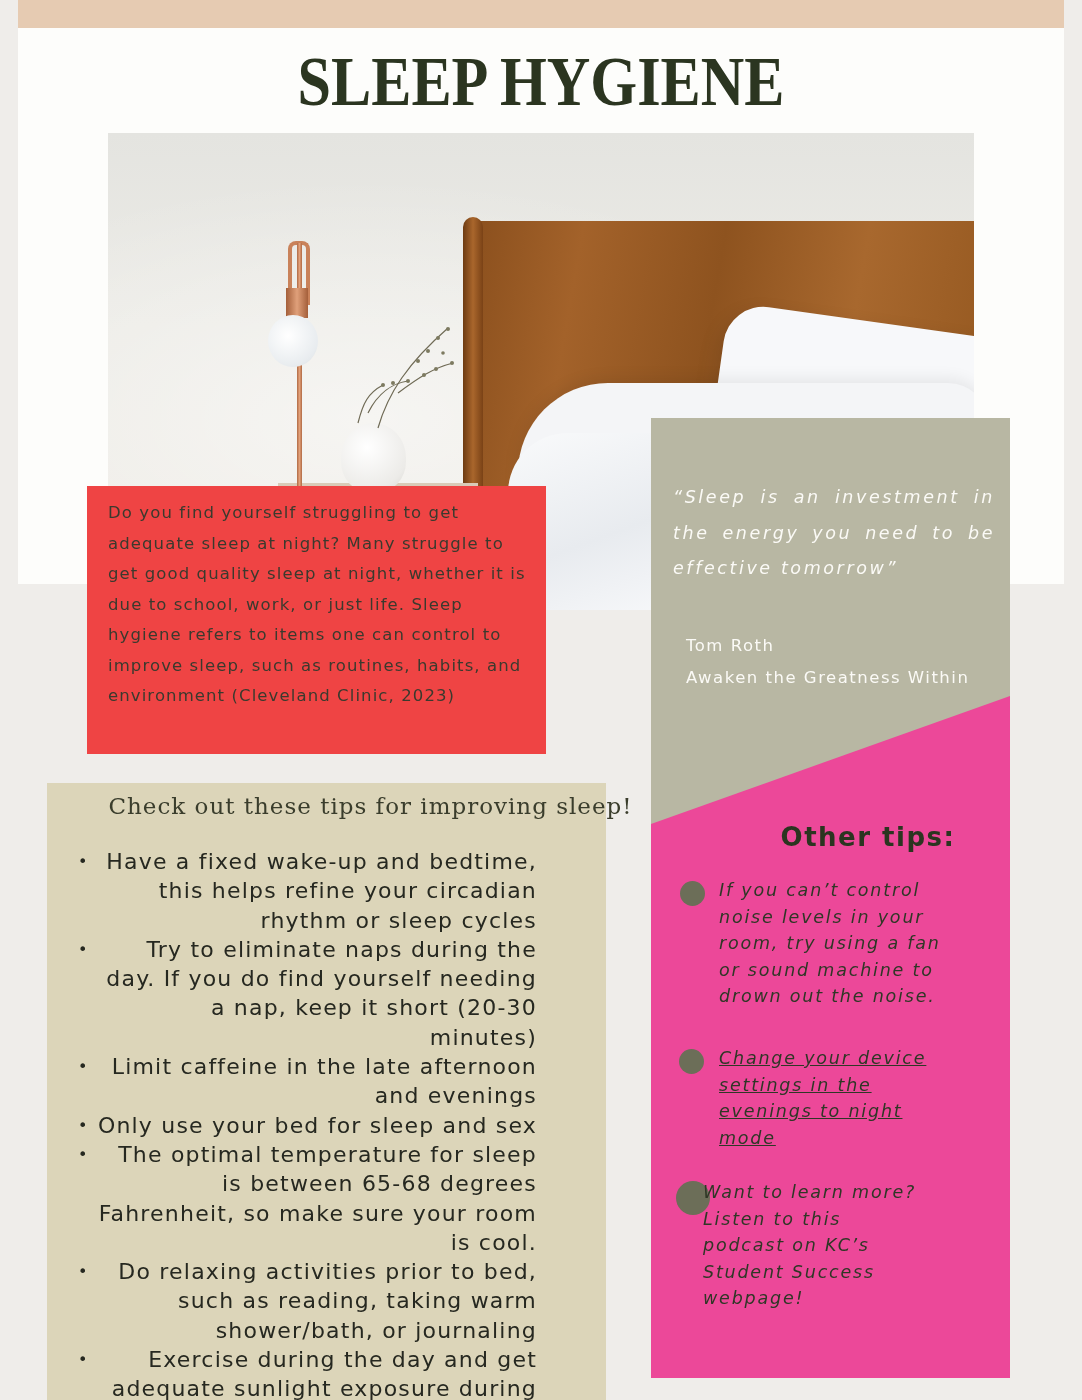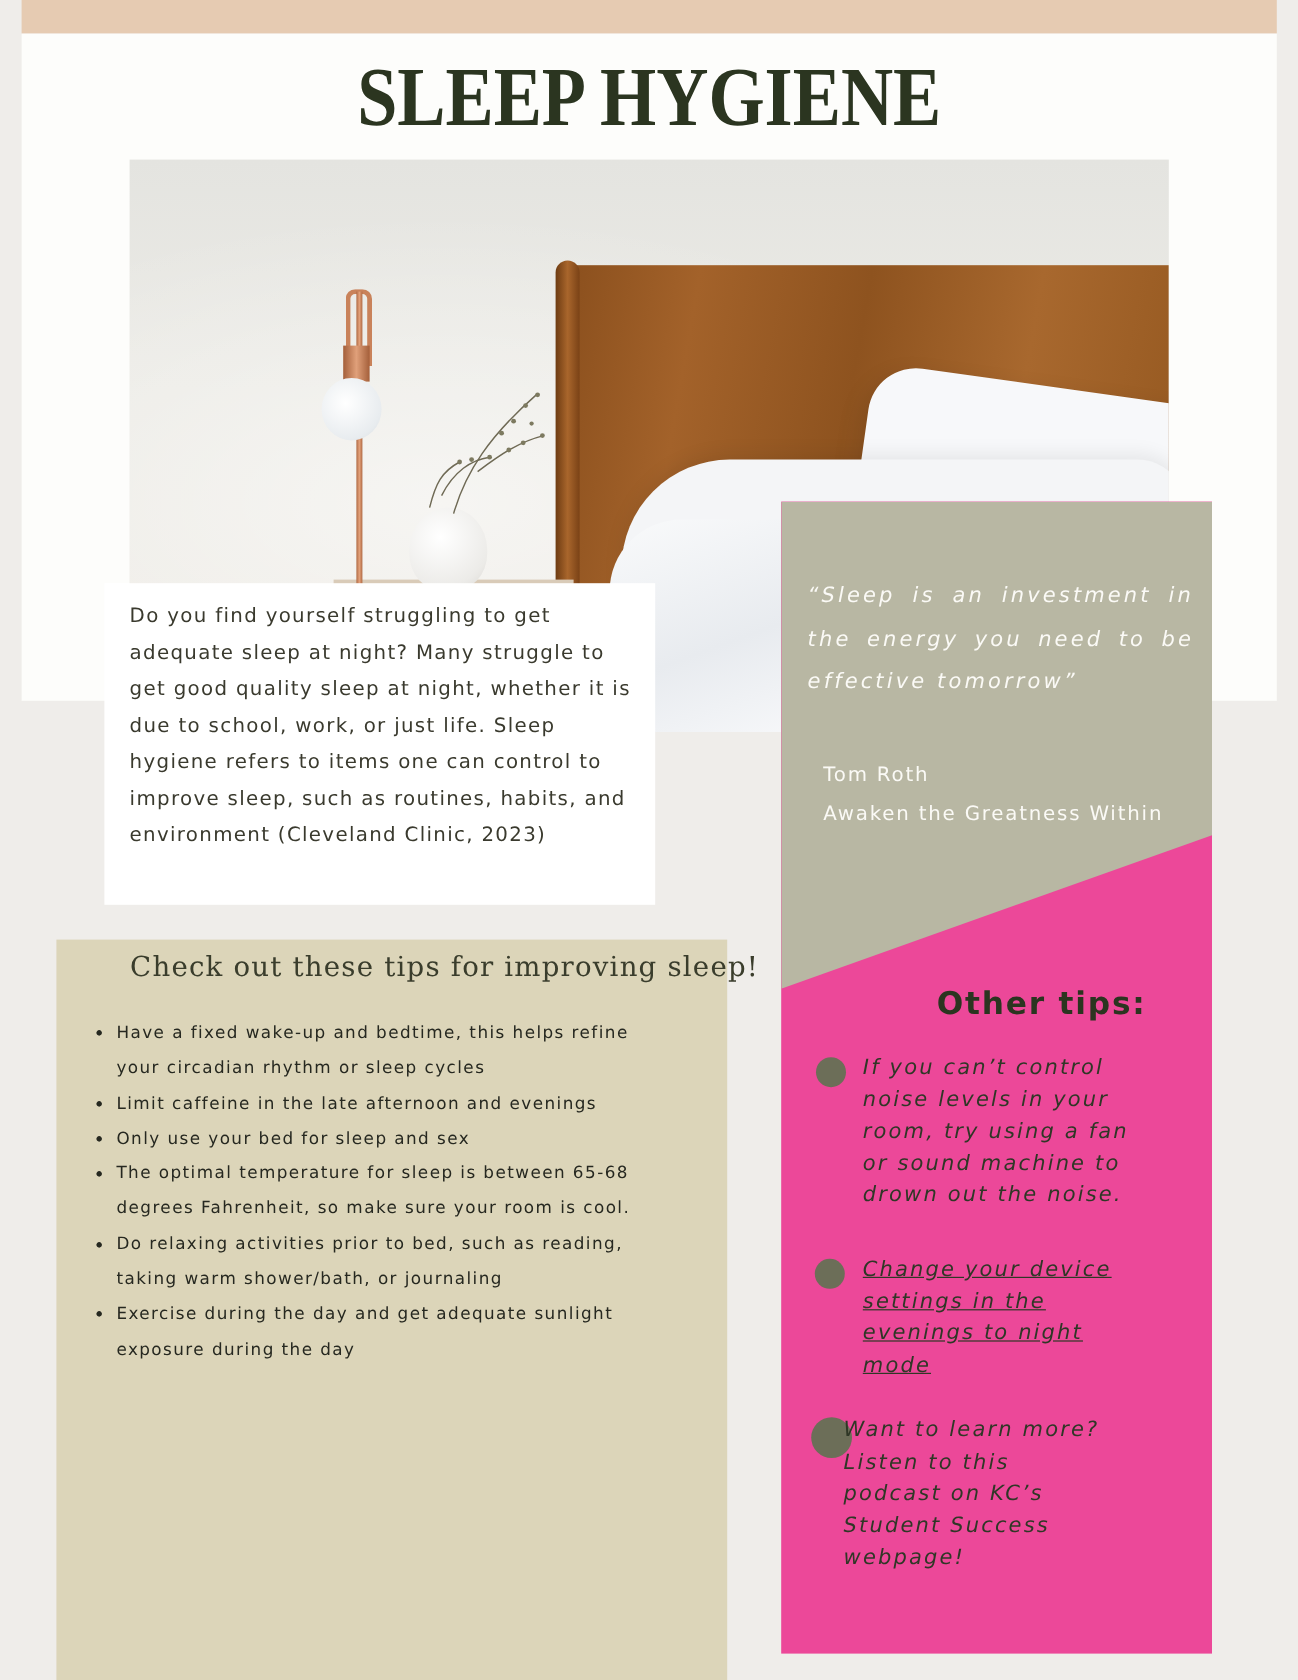--- a/index.html
+++ b/index.html
@@ -27,21 +27,21 @@
            background:linear-gradient(160deg,#f9fafb,#e8ebef 40%, #f7f8fa 70%, #dfe3e8); border-radius:60px 0 0 0; }
   .lamp-rod { position:absolute; left:189px; top:110px; width:5px; height:245px; background:linear-gradient(90deg,#b06a44,#e3a17a,#b06a44); }
   .lamp-hook { position:absolute; left:180px; top:108px; width:14px; height:60px; border:4px solid #c9825a; border-bottom:none; border-radius:8px 8px 0 0; }
   .lamp-cap { position:absolute; left:178px; top:155px; width:22px; height:30px; background:linear-gradient(90deg,#a45f3a,#e0a07a,#a45f3a); }
   .lamp-bulb { position:absolute; left:160px; top:182px; width:50px; height:52px; border-radius:50%;
            background:radial-gradient(circle at 40% 40%, #ffffff, #e8ecef 70%, #d6dadd); }
   .vase { position:absolute; left:233px; top:290px; width:65px; height:70px; border-radius:50% 50% 45% 45%;
            background:radial-gradient(circle at 40% 35%, #ffffff, #ecebe8 70%, #d7d5d0); }
   .table { position:absolute; left:170px; top:350px; width:200px; height:10px; background:#d9cbb8; }
   
-  .intro { position:absolute; left:87px; top:486px; width:459px; height:268px; background:#ffffff; }
+  .intro { position:absolute; left:87px; top:486px; width:459px; height:268px; background:#ef4444; }
   .intro p { position:absolute; left:21px; top:12px; width:420px; margin:0; font-size:16.5px; line-height:30.5px;
            letter-spacing:1.1px; color:#3a3a2e; }
   
   .side { position:absolute; left:651px; top:418px; width:359px; height:960px; background:#ec4899; overflow:hidden; }
   .side-gray { position:absolute; left:0; top:0; width:359px; height:410px; background:#b8b7a3;
            clip-path:polygon(0 0, 100% 0, 100% 278px, 0 406px); }
   .quote { position:absolute; left:22px; top:62px; width:322px; margin:0; font-style:italic; font-size:17.5px;
            line-height:35.5px; letter-spacing:2.6px; color:#fbfaf6; text-align:justify; text-align-last:left; }
   .attr { position:absolute; left:35px; top:196px; width:310px; font-size:16.5px; line-height:32px; letter-spacing:1.5px; color:#fbfaf6;margin-top:16px; }
   .other-title { position:absolute; left:0; top:392px; width:410px; text-align:center; font-size:26px; letter-spacing:1.5px; color:#2b3520; margin:12px; }
@@ -51,21 +51,21 @@
   .tip2 { left:68px; top:627px; width:240px;text-decoration:underline; }
   .tip3 { left:52px; top:761px; width:220px; }
   .dot1 { left:29px; top:463px; }
   .dot2 { left:28px; top:631px; }
   .dot3 { left:25px; top:763px; width:34px; height:34px; }
   
   .tips { position:absolute; left:47px; top:783px; width:559px; height:640px; background:#dcd5b9; }
   .tips h2 { position:absolute; left:0; top:10px; width:647px; text-align:center; margin:0;
            font-family:"DejaVu Serif", serif; font-weight:normal; font-size:23px; letter-spacing:1px; color:#3a3d2c; }
   .tips ul { position:absolute; left:50px; top:64px; width:440px; margin:0; padding:0 0 0 0; list-style:none; }
-  .tips li { position:relative; padding-left:0; font-size:14px; line-height:29.3px; letter-spacing:1.2px; color:#262820; }
+  .tips li { position:relative; padding-left:0; font-size:22px; line-height:29.3px; letter-spacing:1.2px; color:#262820;text-align:right; }
   .tips li::before { content:"•"; position:absolute; left:-19px; top:0; font-size:16px; }
 </style>
 </head>
 <body>
 
 <div class="topbar"></div>
 <div class="card"></div>
 
 <h1 class="title">SLEEP HYGIENE</h1>
 
@@ -125,19 +125,20 @@
   <div class="tip tip2">Change your device settings in the evenings to night mode</div>
 
   <div class="dot dot3"></div>
   <div class="tip tip3">Want to learn more? Listen to this podcast on KC’s Student Success webpage!</div>
 </div>
 
 <div class="tips">
   <h2>Check out these tips for improving sleep!</h2>
   <ul>
     <li>Have a fixed wake-up and bedtime, this helps refine your circadian rhythm or sleep cycles</li>
+    <li>Try to eliminate naps during the day. If you do find yourself needing a nap, keep it short (20-30 minutes)</li>
     <li>Limit caffeine in the late afternoon and evenings</li>
     <li>Only use your bed for sleep and sex</li>
     <li>The optimal temperature for sleep is between 65-68 degrees Fahrenheit, so make sure your room is cool.</li>
     <li>Do relaxing activities prior to bed, such as reading, taking warm shower/bath, or journaling</li>
     <li>Exercise during the day and get adequate sunlight exposure during the day</li>
   </ul>
 </div>
 
 </body></html>

